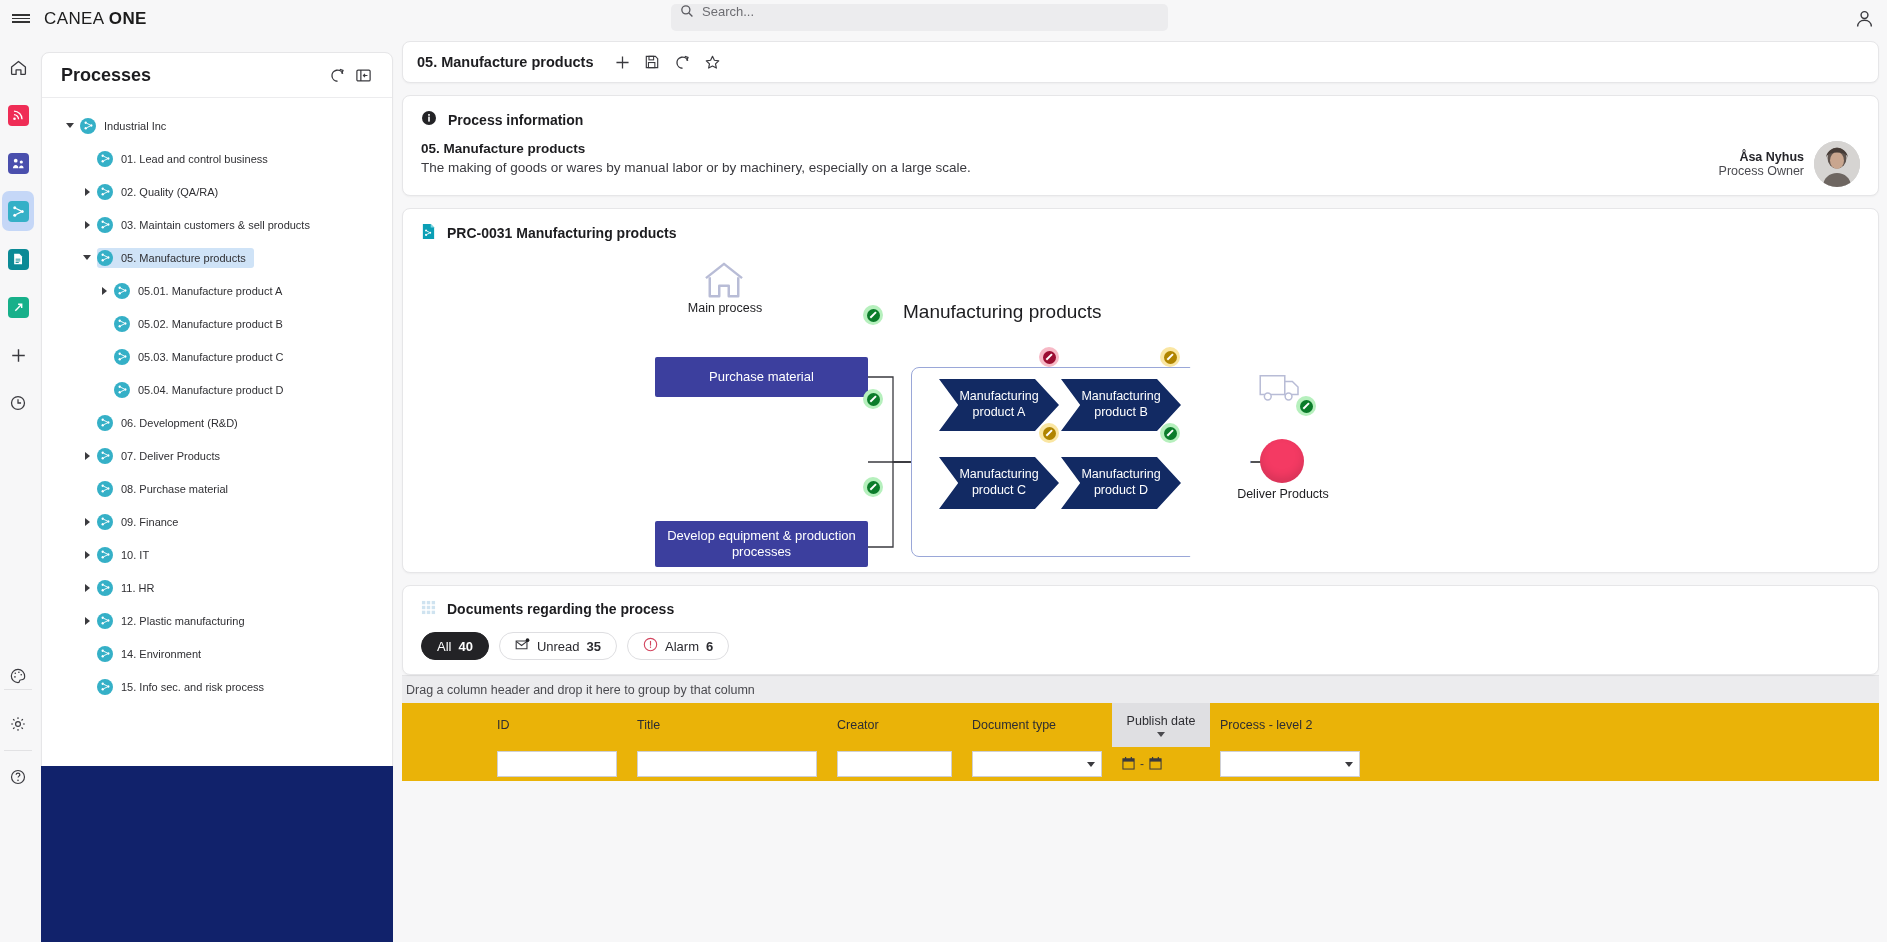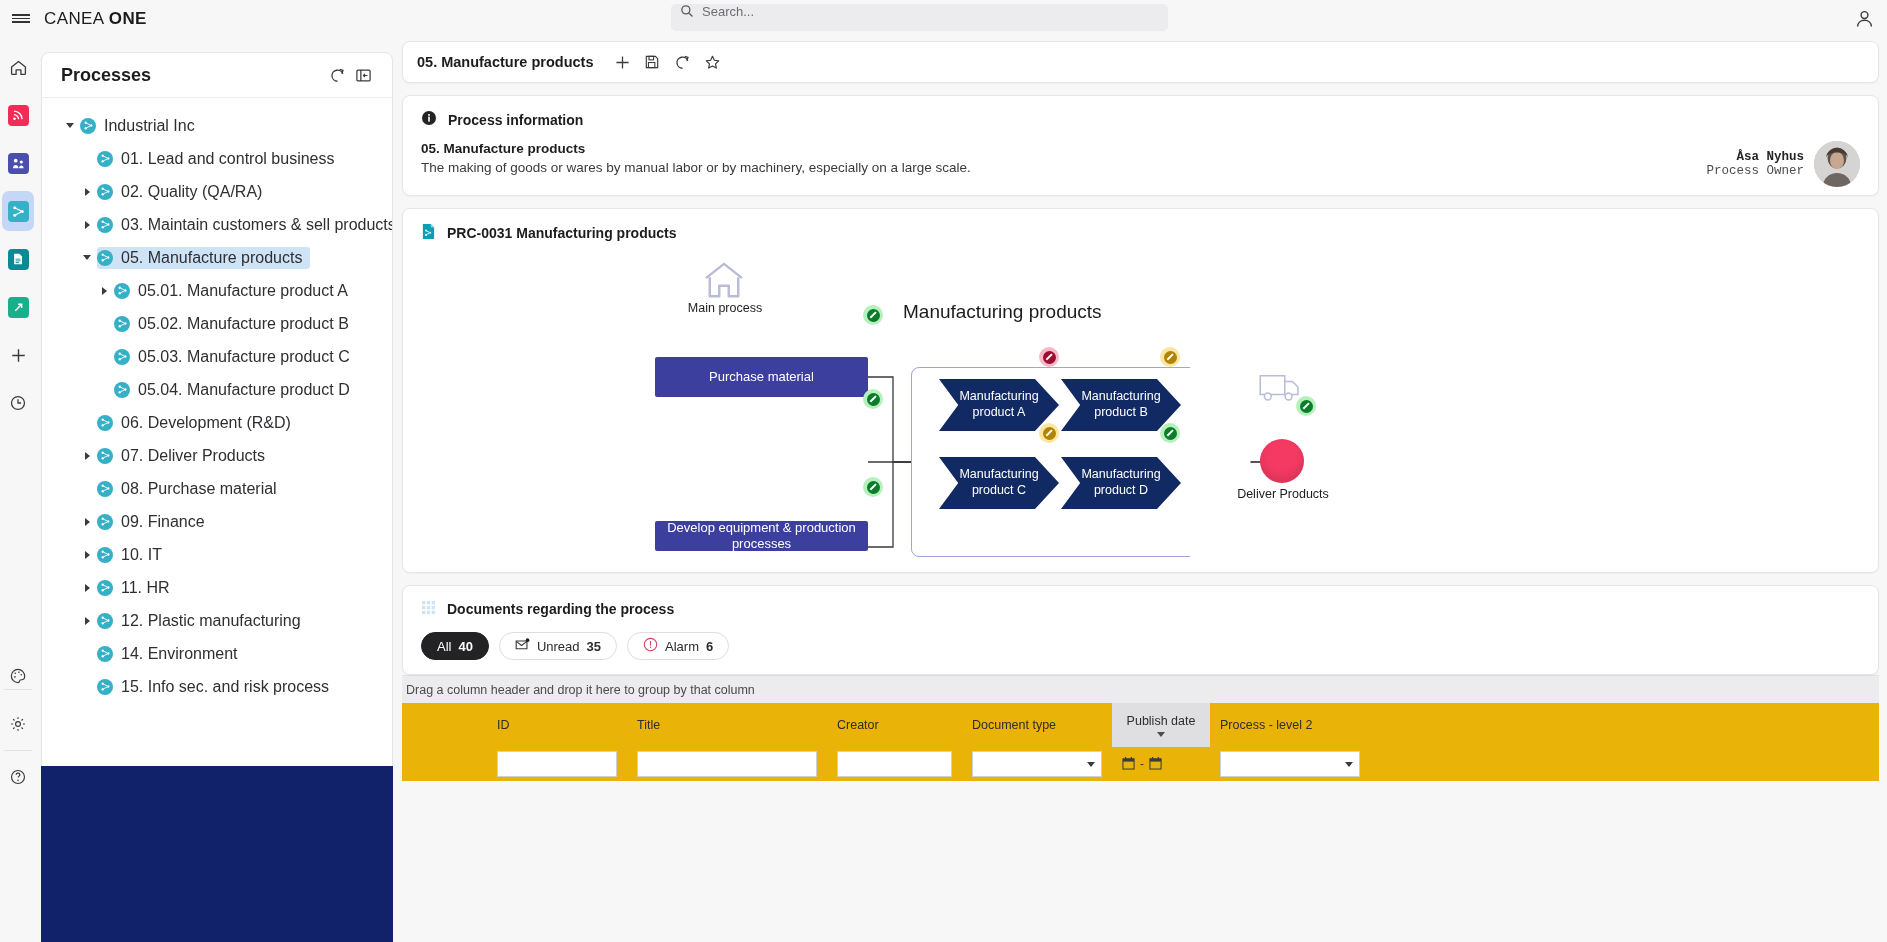--- a/index.html
+++ b/index.html
@@ -56,21 +56,21 @@
   #tree { padding:11px 0 0 0; }
   .tnode { height:33px; display:flex; align-items:center; cursor:pointer; white-space:nowrap; }
   .tnode.selected .tsel { background:#cfe3f7; }
   .tsel { display:flex; align-items:center; border-radius:3px; padding:2px 8px 2px 0; }
   .twist { width:20px; flex:0 0 20px; display:flex; align-items:center; justify-content:center; cursor:pointer; }
   .twist i { display:block; width:0;height:0; }
   .twist.collapsed i { border-left:5px solid #3b3b3f; border-top:4px solid transparent; border-bottom:4px solid transparent; }
   .twist.expanded i { border-top:5px solid #3b3b3f; border-left:4px solid transparent; border-right:4px solid transparent; }
   .pico { width:16px; height:16px; border-radius:50%; background:#35b0c7; flex:0 0 16px;
           display:flex; align-items:center; justify-content:center; margin-right:8px; }
-  .tlabel { font-size:16px; color:#2f2f33; }
+  .tlabel { font-size:11px; color:#2f2f33; }
 
   
   #bluefooter { position:absolute; left:41px; top:766px; width:352px; height:176px; background:#11226b; }
 
   
   #main { position:absolute; left:402px; top:41px; width:1477px; height:901px; }
 
   #doc-toolbar {
     height:42px; background:#fff; border:1px solid #e6e6e8; border-radius:8px;
     display:flex; align-items:center; padding:0 14px; box-shadow:0 1px 2px rgba(0,0,0,.04);
@@ -82,21 +82,21 @@
     background:#fff; border:1px solid #e6e6e8; border-radius:8px;
     box-shadow:0 1px 2px rgba(0,0,0,.04); margin-top:12px; position:relative;
   }
   .card-head { display:flex; align-items:center; padding:14px 18px 6px 18px; }
   .card-head .ch-label { font-size:14px; font-weight:bold; color:#1d1d20; margin-left:11px; }
 
   #pi-body { padding:6px 18px 20px 18px; position:relative; }
   #pi-sub { font-size:13.5px; font-weight:bold; color:#1d1d20; margin-bottom:4px; }
   #pi-desc { font-size:13.5px; color:#3a3a3f; }
   #owner { position:absolute; right:18px; top:6px; display:flex; align-items:center; }
-  #owner-txt { text-align:right; margin-right:10px;font-family:Liberation Mono, monospace; }
+  #owner-txt { text-align:right; margin-right:10px; }
   #owner-name { font-size:12.5px; font-weight:bold; color:#25252a; }
   #owner-role { font-size:12.5px; color:#4b4b50; }
   #owner-pic { width:46px; height:46px; border-radius:50%; overflow:hidden; background:#cfcfcf; position:relative; }
 
   
   #diagram-card { height:365px; }
   #diagram { position:relative; width:100%; height:310px; }
   .dg-box {
     position:absolute; background:#3c3f9e; color:#fff; border-radius:2px;
     display:flex; align-items:center; justify-content:center; text-align:center;
@@ -708,21 +708,21 @@
         <span>Purchase material</span>
       </div>
       <div class="status-dot green" style="left:460px;top:56px;">
           <span class="inner"></span>
         </div>
 
       <div class="status-dot green" style="left:460px;top:140px;">
           <span class="inner"></span>
         </div>
 
-      <div class="dg-box" style="left:252px;top:272px;width:213px;height:30px;">
+      <div class="dg-box" style="left:252px;top:272px;width:213px;height:46px;">
         <span>Develop equipment &amp; production processes</span>
       </div>
       <div class="status-dot green" style="left:460px;top:228px;">
           <span class="inner"></span>
         </div>
 
       <div id="dg-title" style="left:500px;top:52px;">Manufacturing products</div>
 
       <div id="dg-group" style="left:508px;top:118px;width:340px;height:190px;"></div>
 

